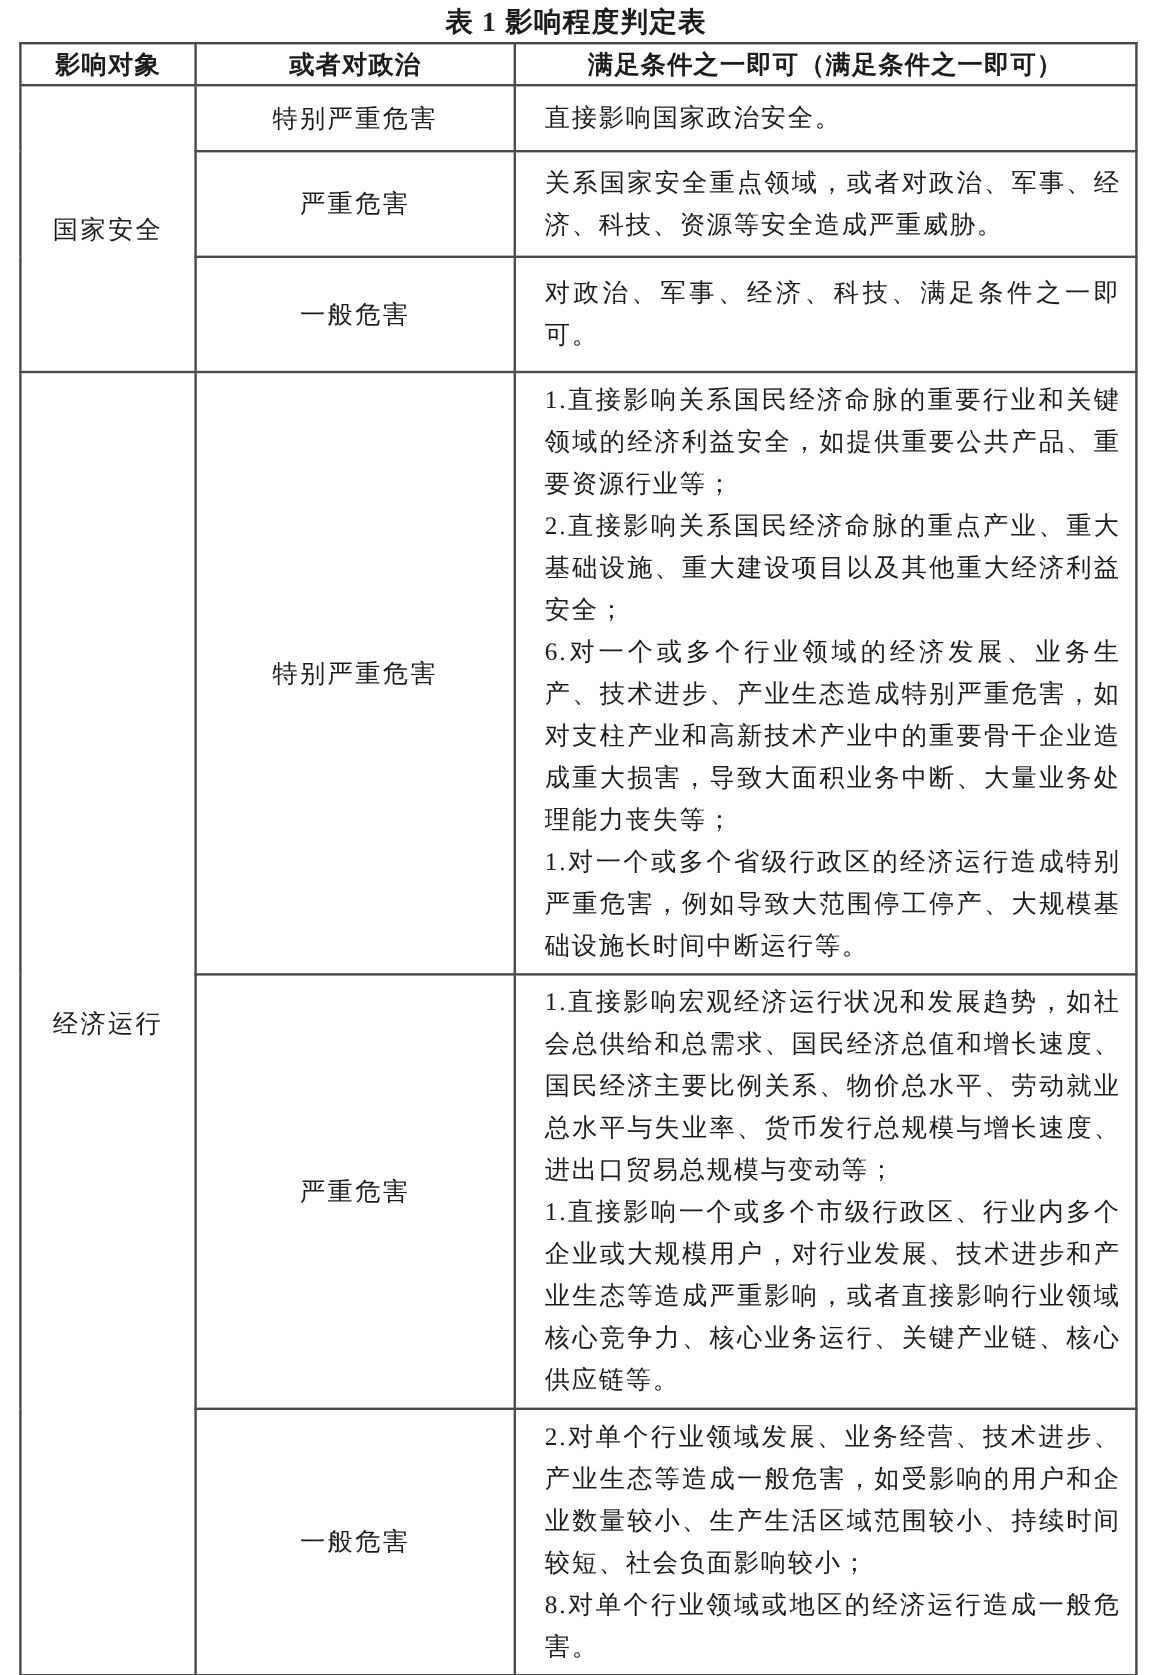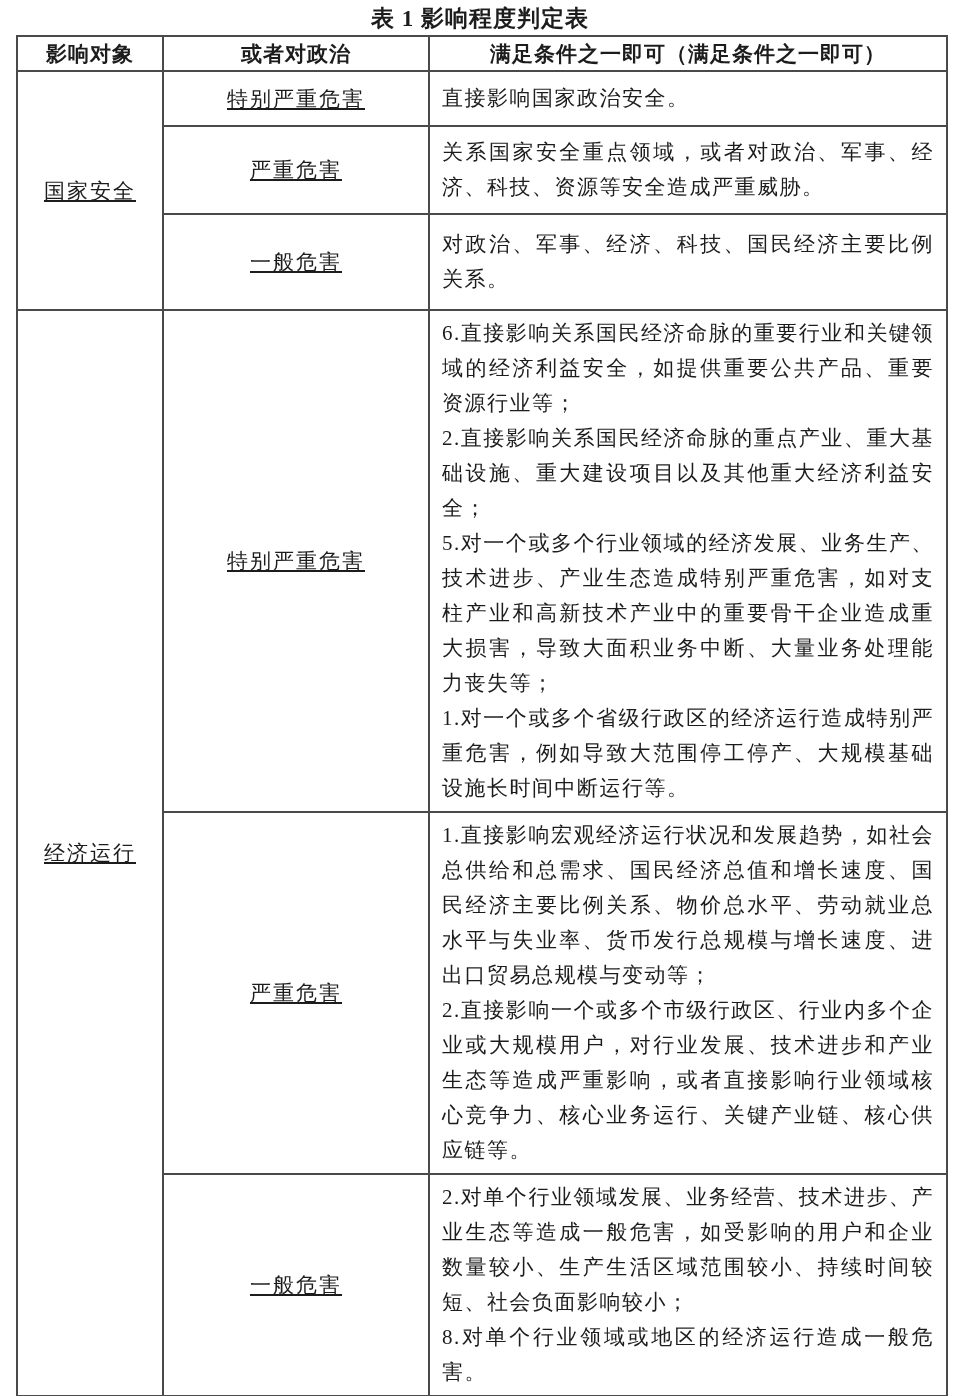--- a/index.html
+++ b/index.html
@@ -41,27 +41,26 @@
     font-weight: bold;
     text-align: center;
     vertical-align: middle;
     letter-spacing: 1px;
   }
   td.cell-object,
   td.cell-degree {
     text-align: center;
     vertical-align: middle;
     letter-spacing: 2px;
-    text-decoration: underline;
   }
   td.cell-desc {
     text-align: justify;
     text-justify: inter-character;
     vertical-align: middle;
-    padding: 5px 12px 5px 12px;
+    padding: 5px 12px 5px 24px;
     line-height: 35px;
     letter-spacing: 1.5px;
   }
   td.cell-desc p {
     margin: 0;
   }
   tr.r-header  { height: 35px;  }
   tr.r-ns-1    { height: 55px;  }
   tr.r-ns-2    { height: 88px;  }
   tr.r-ns-3    { height: 96px;  }
@@ -98,40 +97,40 @@
     <tr class="r-ns-2">
       <td class="cell-degree">严重危害</td>
       <td class="cell-desc">
         <p>关系国家安全重点领域，或者对政治、军事、经济、科技、资源等安全造成严重威胁。</p>
       </td>
     </tr>
 
     <tr class="r-ns-3">
       <td class="cell-degree">一般危害</td>
       <td class="cell-desc">
-        <p>对政治、军事、经济、科技、国民经济主要比例关系。</p>
+        <p>对政治、军事、经济、科技、满足条件之一即可。</p>
       </td>
     </tr>
 
     <tr class="r-eco-1">
       <td class="cell-object" rowspan="3">经济运行</td>
       <td class="cell-degree">特别严重危害</td>
       <td class="cell-desc">
-        <p>6.直接影响关系国民经济命脉的重要行业和关键领域的经济利益安全，如提供重要公共产品、重要资源行业等；</p>
+        <p>1.直接影响关系国民经济命脉的重要行业和关键领域的经济利益安全，如提供重要公共产品、重要资源行业等；</p>
         <p>2.直接影响关系国民经济命脉的重点产业、重大基础设施、重大建设项目以及其他重大经济利益安全；</p>
-        <p>5.对一个或多个行业领域的经济发展、业务生产、技术进步、产业生态造成特别严重危害，如对支柱产业和高新技术产业中的重要骨干企业造成重大损害，导致大面积业务中断、大量业务处理能力丧失等；</p>
+        <p>6.对一个或多个行业领域的经济发展、业务生产、技术进步、产业生态造成特别严重危害，如对支柱产业和高新技术产业中的重要骨干企业造成重大损害，导致大面积业务中断、大量业务处理能力丧失等；</p>
         <p>1.对一个或多个省级行政区的经济运行造成特别严重危害，例如导致大范围停工停产、大规模基础设施长时间中断运行等。</p>
       </td>
     </tr>
 
     <tr class="r-eco-2">
       <td class="cell-degree">严重危害</td>
       <td class="cell-desc">
         <p>1.直接影响宏观经济运行状况和发展趋势，如社会总供给和总需求、国民经济总值和增长速度、国民经济主要比例关系、物价总水平、劳动就业总水平与失业率、货币发行总规模与增长速度、进出口贸易总规模与变动等；</p>
-        <p>2.直接影响一个或多个市级行政区、行业内多个企业或大规模用户，对行业发展、技术进步和产业生态等造成严重影响，或者直接影响行业领域核心竞争力、核心业务运行、关键产业链、核心供应链等。</p>
+        <p>1.直接影响一个或多个市级行政区、行业内多个企业或大规模用户，对行业发展、技术进步和产业生态等造成严重影响，或者直接影响行业领域核心竞争力、核心业务运行、关键产业链、核心供应链等。</p>
       </td>
     </tr>
 
     <tr class="r-eco-3">
       <td class="cell-degree">一般危害</td>
       <td class="cell-desc">
         <p>2.对单个行业领域发展、业务经营、技术进步、产业生态等造成一般危害，如受影响的用户和企业数量较小、生产生活区域范围较小、持续时间较短、社会负面影响较小；</p>
         <p>8.对单个行业领域或地区的经济运行造成一般危害。</p>
       </td>
     </tr>

